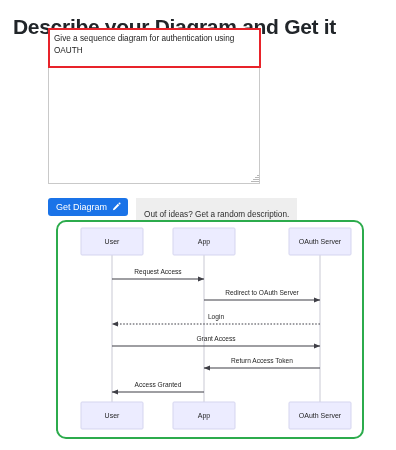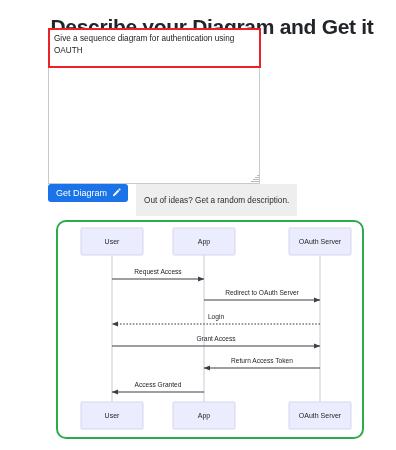--- a/index.html
+++ b/index.html
@@ -15,27 +15,26 @@
     overflow: hidden;
     position: relative;
   }
 
   
   .page-title {
     position: absolute;
     left: 0;
     top: 1px;
     width: 336px;
-    text-align: center;
+    text-align: right;
     font-size: 21px;
     font-weight: 700;
     letter-spacing: -0.3px;
     color: #212529;
     white-space: nowrap;
-    padding-left: 44px;
   }
 
   
   .prompt-area {
     position: absolute;
     left: 48px;
     top: 28px;
     width: 212px;
     height: 156px;
     box-sizing: border-box;
@@ -79,21 +78,21 @@
     height: 40px;
     box-sizing: border-box;
     border: 2px solid #e8232a;
     pointer-events: none;
   }
 
   
   .action-row {
     position: absolute;
     left: 48px;
-    top: 184px;
+    top: 198px;
     display: flex;
     align-items: stretch;
   }
   .get-diagram-btn {
     display: flex;
     align-items: center;
     gap: 4px;
     background: #1a73e8;
     color: #ffffff;
     border: none;

